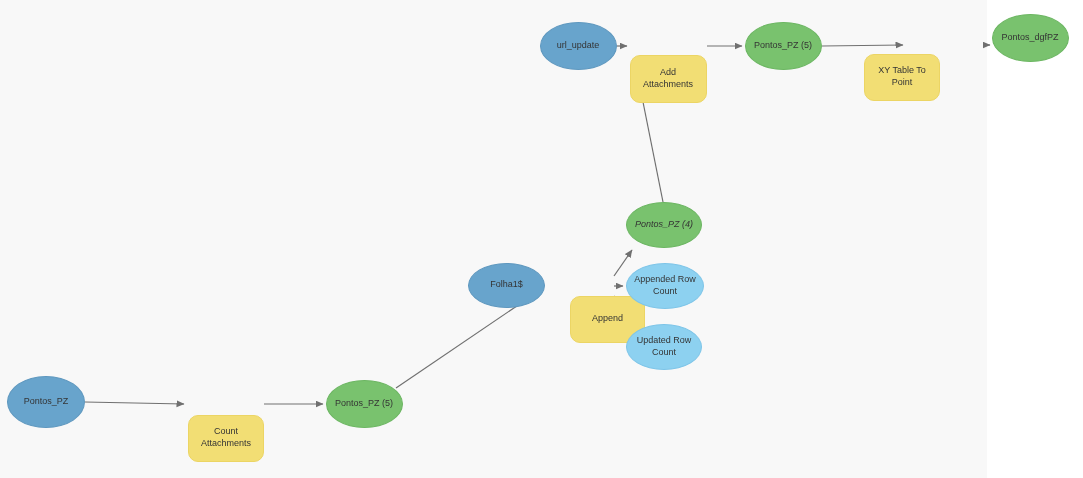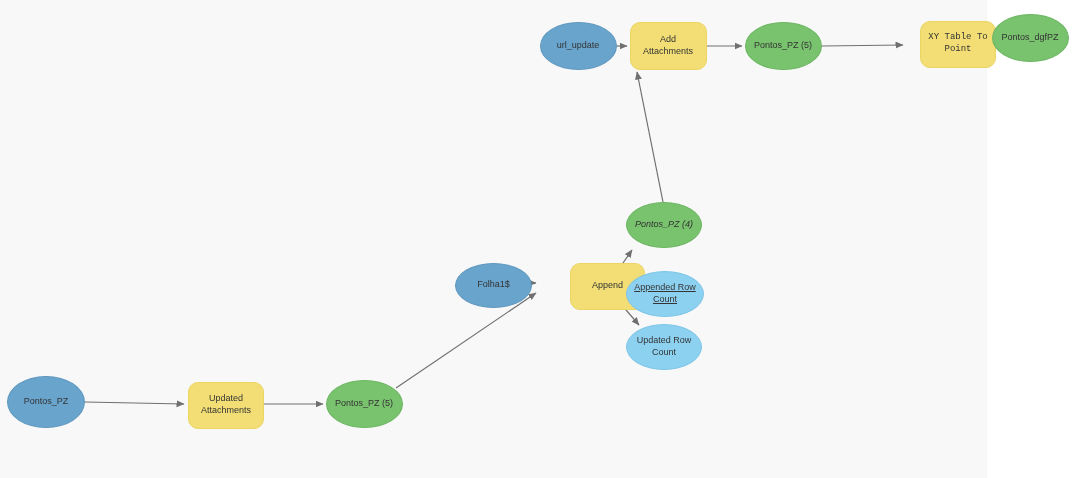--- a/index.html
+++ b/index.html
@@ -39,21 +39,21 @@
     padding: 2px 5px;
     font-size: 9px;
     line-height: 1.3;
     color: var(--text, #343434);
     cursor: default;
     user-select: none;
   }
   .node.ellipse { border-radius: 50%; }
   .node.rect    { border-radius: 10px; }
   .node.input   { background: var(--input-blue);  border: 1px solid var(--input-blue-border); }
-  .node.tool    { background: var(--tool-yellow); border: 1px solid var(--tool-yellow-border); }
+  .node.tool    { background: var(--tool-yellow); border: 1px solid var(--tool-yellow-border); margin-top: 33px; }
   .node.output  { background: var(--output-green);border: 1px solid var(--output-green-border); }
   .node.value   { background: var(--value-blue);  border: 1px solid var(--value-blue-border); }
 </style>
 </head>
 <body>
 
 <div class="canvas">
   <svg class="connector-layer" width="1083" height="478" viewBox="0 0 1083 478" xmlns="http://www.w3.org/2000/svg">
     <defs>
       <marker id="arrowhead" markerWidth="9" markerHeight="8" refX="7.5" refY="3.5" orient="auto" markerUnits="userSpaceOnUse">
@@ -77,43 +77,43 @@
   </svg>
 <div class="node input ellipse" style="left: 539.5px; top: 22px; width: 77px; height: 48px;">
       <span>url_update</span>
     </div>
     <div class="node tool rect" style="left: 629.5px; top: 22px; width: 77px; height: 48px;">
       <span>Add Attachments</span>
     </div>
     <div class="node output ellipse" style="left: 744.5px; top: 22px; width: 77px; height: 48px;">
       <span>Pontos_PZ (5)</span>
     </div>
-    <div class="node tool rect" style="left: 920px; top: 20.5px; width: 76px; height: 47px; font-family: Liberation Mono, monospace;">
+    <div class="node tool rect" style="left: 864px; top: 20.5px; width: 76px; height: 47px;">
       <span>XY Table To Point</span>
     </div>
     <div class="node output ellipse" style="left: 991.5px; top: 14px; width: 77px; height: 48px;">
       <span>Pontos_dgfPZ</span>
     </div>
     <div class="node output ellipse" style="left: 626px; top: 202px; width: 76px; height: 46px; font-style: italic;">
       <span>Pontos_PZ (4)</span>
     </div>
-    <div class="node input ellipse" style="left: 455px; top: 262.5px; width: 77px; height: 45px; align-items: center;">
+    <div class="node input ellipse" style="left: 468px; top: 262.5px; width: 77px; height: 45px; align-items: center;">
       <span>Folha1$</span>
     </div>
     <div class="node tool rect" style="left: 570px; top: 262.5px; width: 75px; height: 47px;">
       <span>Append</span>
     </div>
-    <div class="node value ellipse" style="left: 626px; top: 271px; width: 78px; height: 46px; text-decoration: underline;">
+    <div class="node value ellipse" style="left: 626px; top: 263px; width: 78px; height: 46px;">
       <span>Appended Row Count</span>
     </div>
     <div class="node input ellipse" style="left: 7px; top: 376px; width: 78px; height: 52px;">
       <span>Pontos_PZ</span>
     </div>
     <div class="node value ellipse" style="left: 626px; top: 324px; width: 76px; height: 46px;">
       <span>Updated Row Count</span>
     </div>
     <div class="node tool rect" style="left: 188px; top: 381.5px; width: 76px; height: 47px;">
-      <span>Updated Attachments</span>
+      <span>Count Attachments</span>
     </div>
     <div class="node output ellipse" style="left: 325.5px; top: 380px; width: 77px; height: 48px;">
       <span>Pontos_PZ (5)</span>
     </div>
   </div>
 
 </body></html>

